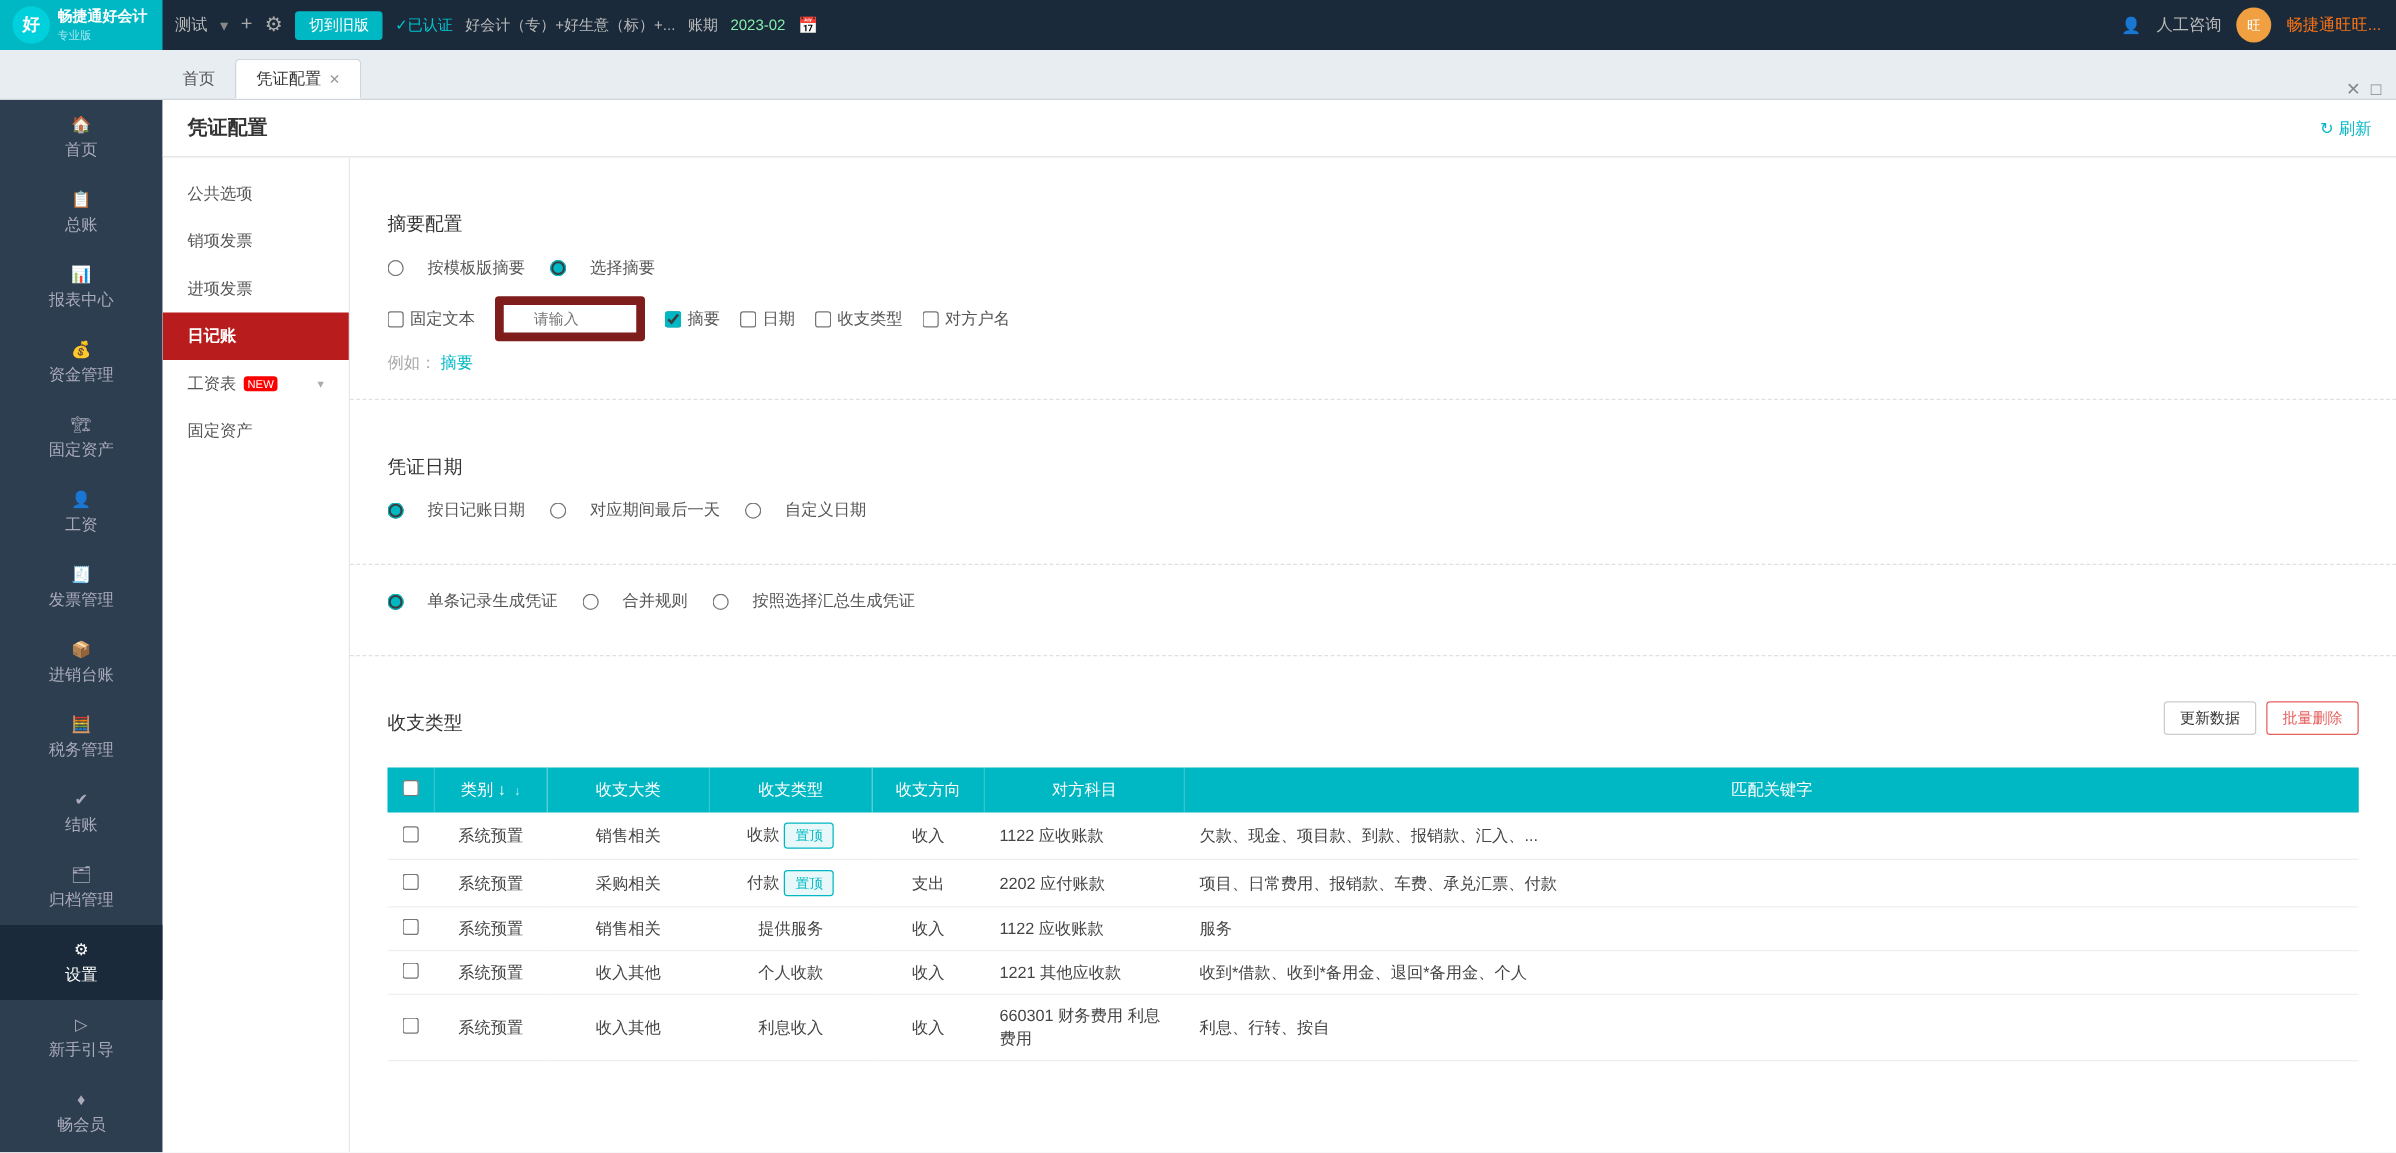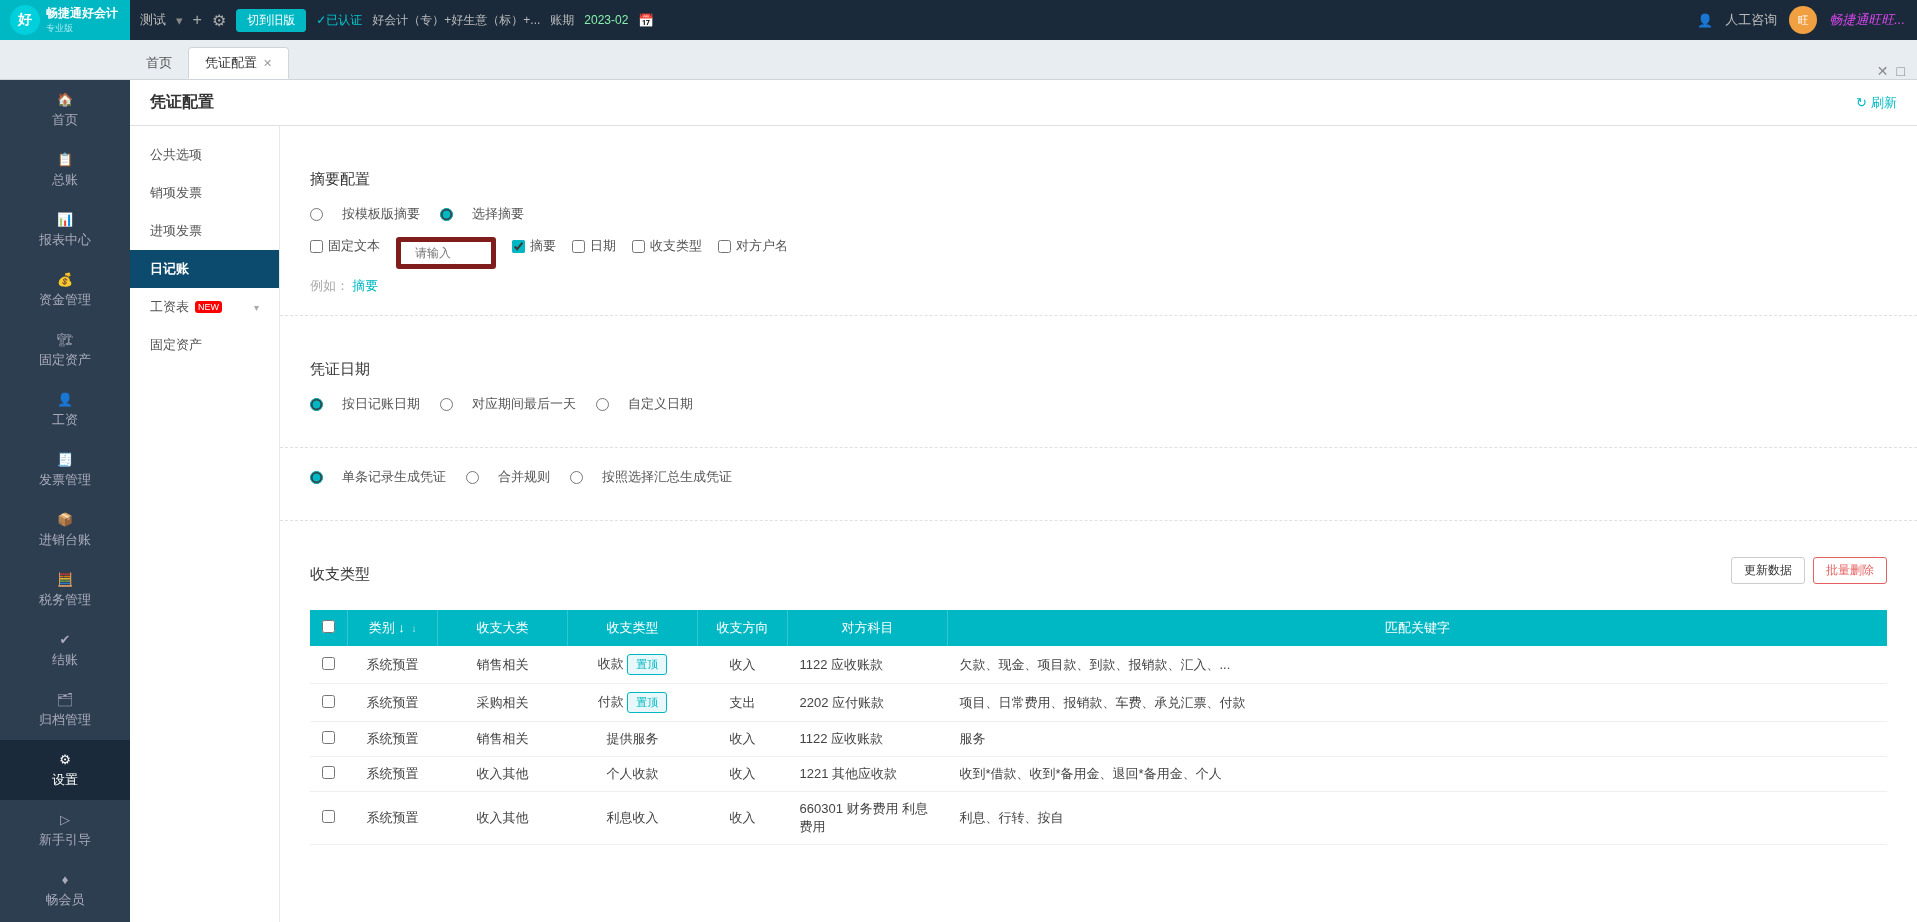--- a/index.html
+++ b/index.html
@@ -34,41 +34,41 @@
     .page-header { background: white; padding: 12px 20px; border-bottom: 1px solid #e0e0e0; display: flex; align-items: center; justify-content: space-between; flex-shrink: 0; }
     .page-title { font-size: 16px; font-weight: bold; color: #333; }
     .refresh-btn { color: #00b8c4; cursor: pointer; font-size: 13px; display: flex; align-items: center; gap: 4px; }
 
     
     .body-layout { display: flex; flex: 1; overflow: hidden; }
 
     
     .left-nav { width: 150px; background: white; border-right: 1px solid #e8e8e8; padding: 10px 0; flex-shrink: 0; }
     .left-nav-item { padding: 10px 20px; cursor: pointer; color: #555; font-size: 13px; display: flex; align-items: center; gap: 6px; }
-    .left-nav-item.active { background: #0c4a6e; color: white; font-weight: bold; }
+    .left-nav-item.active { background: #b91c1c; color: white; font-weight: bold; }
     .badge-new { background: red; color: white; font-size: 9px; padding: 1px 3px; border-radius: 3px; }
     .nav-expand { color: #aaa; font-size: 10px; margin-left: auto; }
 
     
     .settings-content { flex: 1; overflow-y: auto; background: white; padding: 0; }
 
     
     .section { padding: 20px 30px; border-bottom: 1px dashed #e0e0e0; }
     .section-title { font-size: 15px; font-weight: normal; color: #333; margin-bottom: 16px; margin-top: 24px; }
 
     
     .radio-group { display: flex; align-items: center; gap: 20px; margin-bottom: 14px; }
     .radio-item { display: flex; align-items: center; gap: 19px; cursor: pointer; color: #555; }
     .radio-item input[type=radio] { accent-color: #00b8c4; cursor: pointer; }
 
     
-    .checkbox-row { display: flex; align-items: flex-start; gap: 16px; margin-bottom: 8px; flex-wrap: wrap; }
+    .checkbox-row { display: flex; align-items: center; gap: 16px; margin-bottom: 8px; flex-wrap: wrap; }
     .checkbox-item { display: flex; align-items: center; gap: 5px; cursor: pointer; color: #555; }
     .checkbox-item input[type=checkbox] { accent-color: #00b8c4; cursor: pointer; }
-    .text-input { border: 5px solid #7f1d1d; border-radius: 3px; padding: 4px 14px; color: #aaa; font-size: 12px; width: 100px; }
+    .text-input { border: 7px solid #7f1d1d; border-radius: 3px; padding: 4px 24px; color: #aaa; font-size: 12px; width: 120px; }
 
     
     .example-text { color: #00b8c4; font-size: 12px; margin-top: 6px; }
     .example-tag { color: #aaa; }
 
     
     .table-section { padding: 20px 30px; }
     .table-header-row { display: flex; align-items: center; justify-content: space-between; margin-bottom: 10px; }
     .table-actions { display: flex; gap: 8px; }
     .table-action-btn { border: 1px solid #ccc; background: white; color: #333; border-radius: 3px; padding: 4px 12px; cursor: pointer; font-size: 12px; }
@@ -110,21 +110,21 @@
   <button class="topbar-btn-primary">切到旧版</button>
   <span style="color:#00c8d0;font-size:12px;">✓已认证</span>
   <span style="color:#bbb;font-size:12px;">好会计（专）+好生意（标）+...</span>
   <span style="color:#bbb;font-size:12px;">账期</span>
   <span style="color:#86efac;font-size:12px;">2023-02</span>
   <span style="color:#aaa;cursor:pointer;">📅</span>
   <div class="topbar-right">
     <span style="color:#aaa;">👤</span>
     <span style="color:#bbb;cursor:pointer;">人工咨询</span>
     <div class="avatar">旺</div>
-    <span style="cursor:pointer;color:#d946ef;font-style:italic;">畅捷通旺旺...</span>
+    <span style="cursor:pointer;color:#f97316;">畅捷通旺旺...</span>
   </div>
 </div>
 
 <div class="tabbar">
   <div class="tab tab-home">
     <span>首页</span>
   </div>
   <div class="tab active">
     <span>凭证配置</span>
     <span class="tab-close">✕</span>

